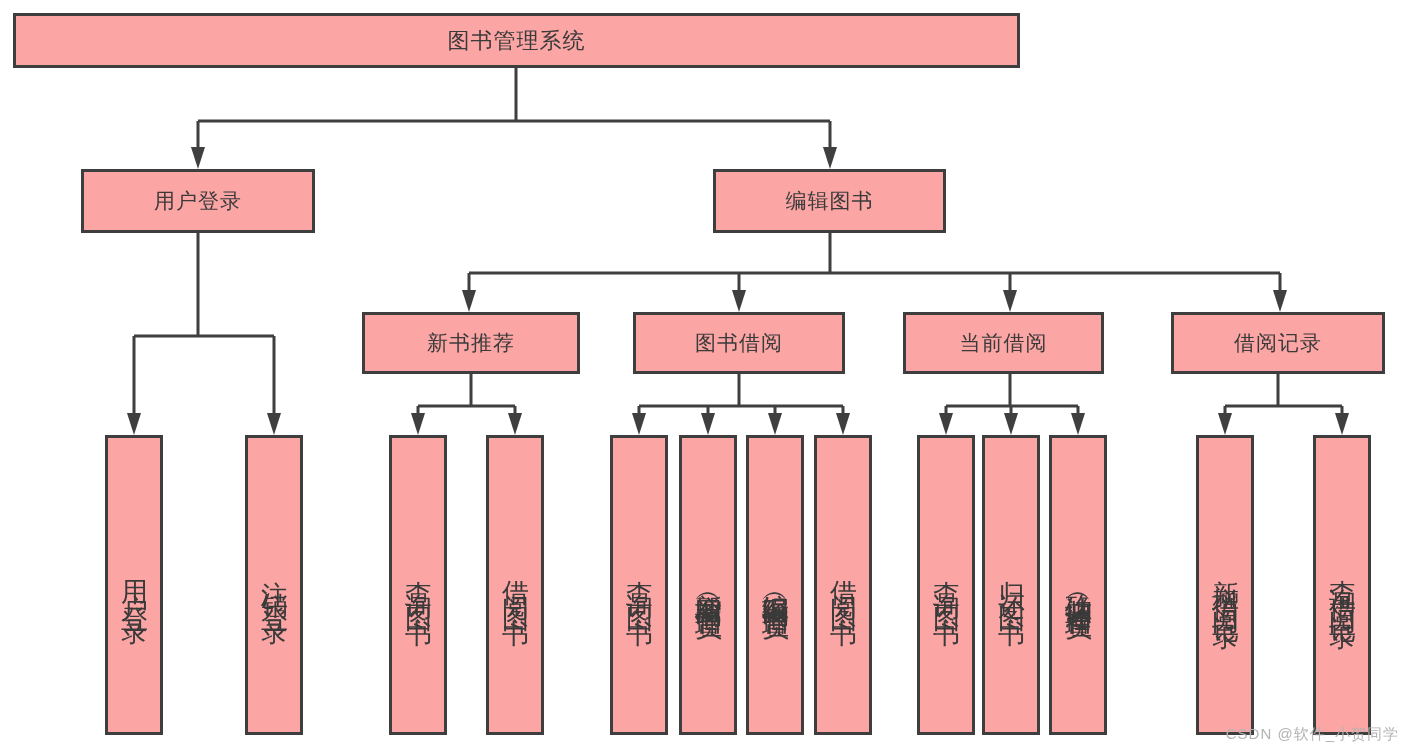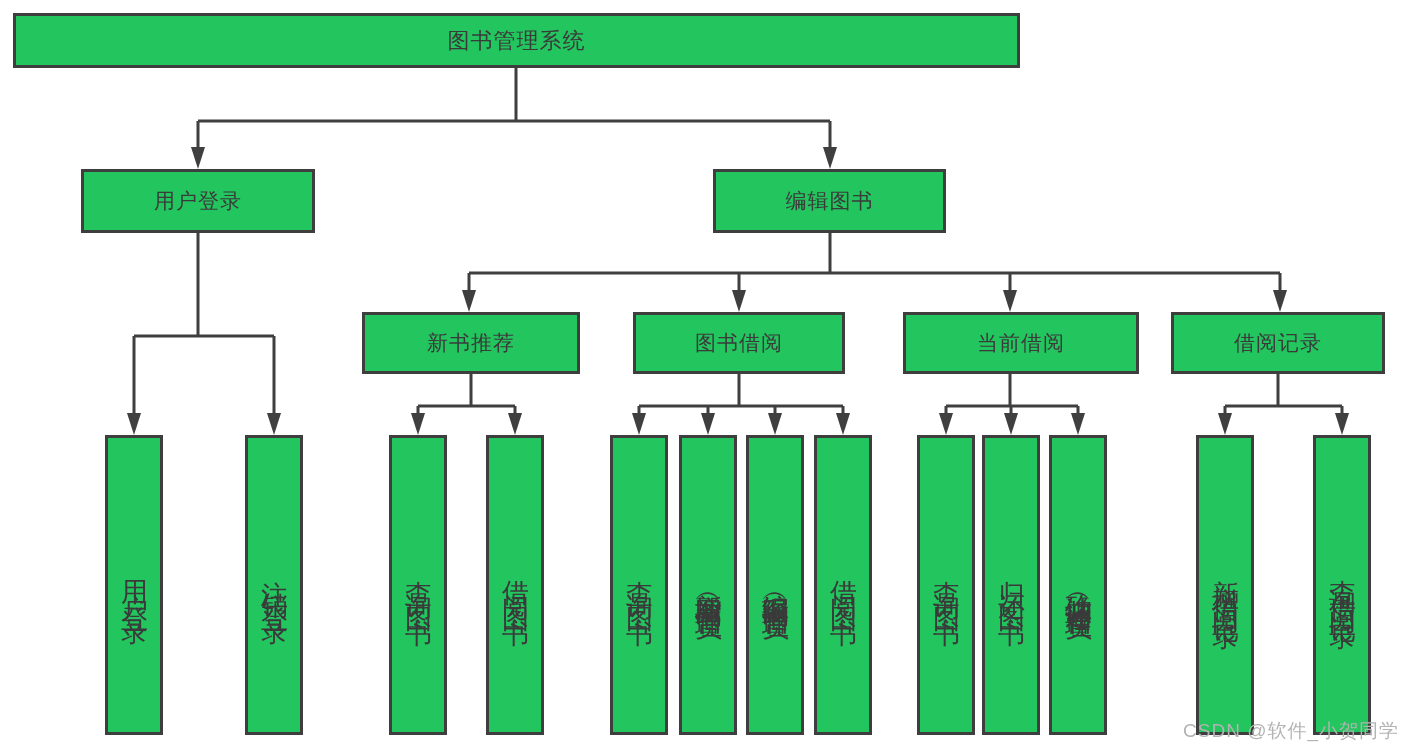--- a/index.html
+++ b/index.html
@@ -2,35 +2,35 @@
 <html><head>
 <meta charset="utf-8">
 <style>
   html,body { margin:0; padding:0; background:#ffffff; }
   .canvas {
     position:relative; width:1405px; height:747px; background:#ffffff;
     font-family:"Liberation Sans", sans-serif; overflow:hidden;
   }
   svg.connectors { position:absolute; left:0; top:0; z-index:1; }
   .box {
-    position:absolute; box-sizing:border-box; background:#22c55e;
+    position:absolute; box-sizing:border-box; background:#fca5a5;
     border:3px solid #3e3e3e; display:flex; align-items:center; justify-content:center;
     color:#3a3a3a; z-index:2; text-align:center;
   }
   .hbox { font-size:21px; letter-spacing:1px; }
   .root { left:13px; top:13px; width:1007px; height:55px; font-size:22px; }
   .l2   { top:169px; height:64px; }
   .l3   { top:312px; height:62px; }
   .vbox { top:435px; height:300px; width:58px; font-size:27px; }
   .vtext { writing-mode:vertical-rl; text-orientation:mixed; line-height:1; }
   .len4 { letter-spacing:13px; }
   .len6 { letter-spacing:9px; }
   .len9 { letter-spacing:3px; }
   .watermark {
-    position:absolute; right:6px; bottom:3px; font-size:19px;
+    position:absolute; right:6px; bottom:3px; font-size:15px;
     color:#b3b3b3; z-index:3; letter-spacing:1px; white-space:nowrap;
   }
 </style>
 </head>
 <body>
 
 <div class="canvas">
 
   <svg class="connectors" width="1405" height="747">
     <g stroke="#3f3f3f" stroke-width="3" fill="none">
@@ -82,21 +82,21 @@
   <div class="box hbox l2" style="left:713px; width:233px;">
     <span>编辑图书</span>
   </div>
 
   <div class="box hbox l3" style="left:633px; width:212px;">
     <span>图书借阅</span>
   </div>
   <div class="box hbox l3" style="left:362px; width:218px;">
     <span>新书推荐</span>
   </div>
-  <div class="box hbox l3" style="left:903px; width:236px;">
+  <div class="box hbox l3" style="left:903px; width:201px;">
     <span>当前借阅</span>
   </div>
   <div class="box hbox l3" style="left:1171px; width:214px;">
     <span>借阅记录</span>
   </div>
 
   <div class="box vbox" style="left:105px;">
     <span class="vtext len4">用户登录</span>
   </div>
   <div class="box vbox" style="left:245px;">

